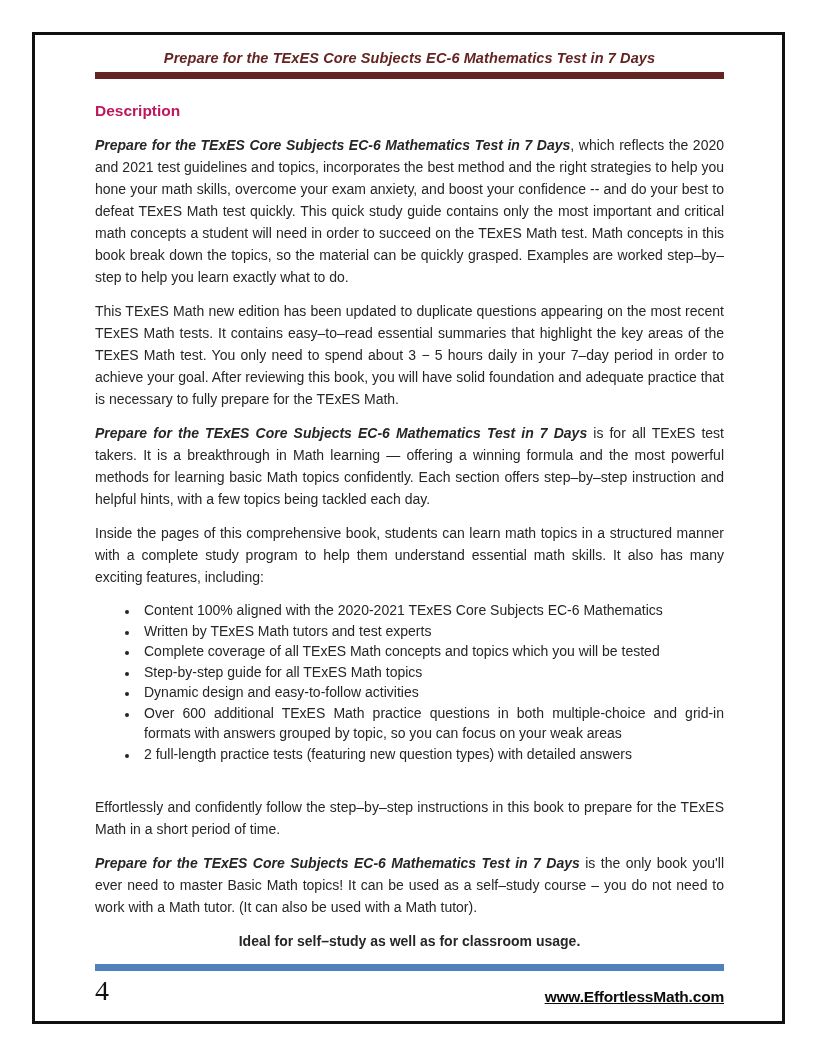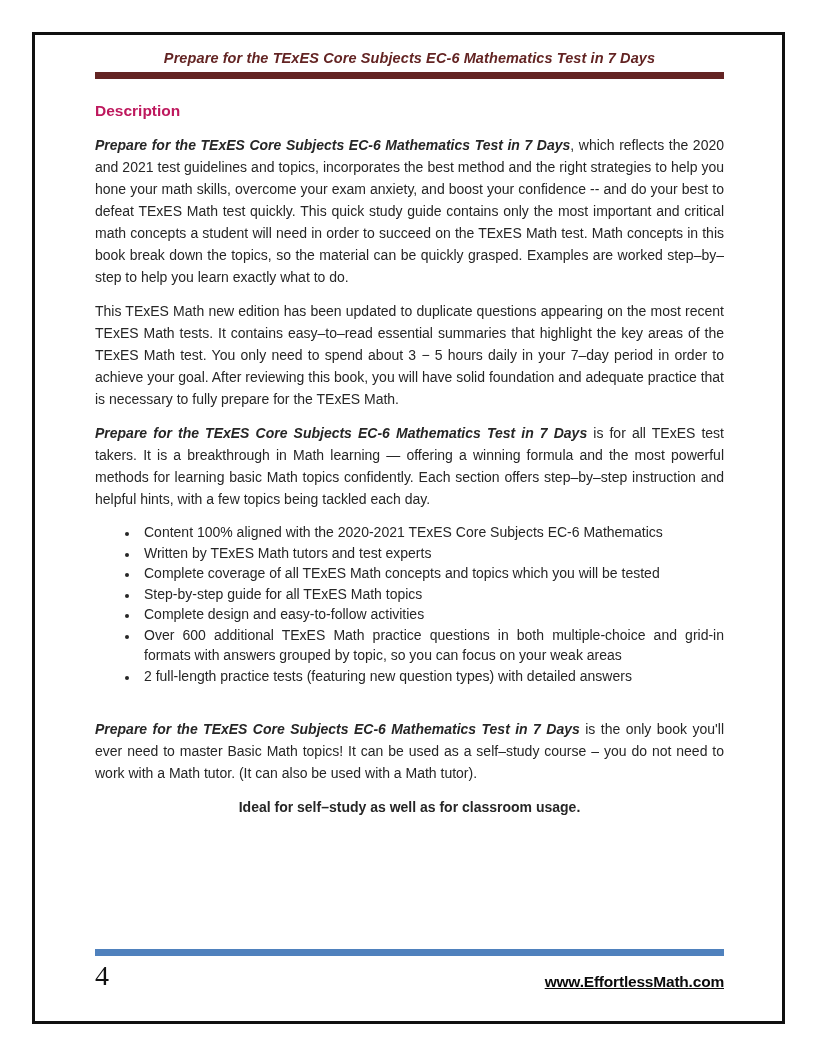--- a/index.html
+++ b/index.html
@@ -123,33 +123,35 @@
       <div class="header-rule" style="background: rgb(99, 36, 35);"></div>
     </header>
 
     <main>
       <h2 class="section-title">Description</h2>
 
       <div id="description-paragraphs">
           <p class="body-para"><span class="lead">Prepare for the TExES Core Subjects EC-6 Mathematics Test in 7 Days</span>, which reflects the 2020 and 2021 test guidelines and topics, incorporates the best method and the right strategies to help you hone your math skills, overcome your exam anxiety, and boost your confidence -- and do your best to defeat TExES Math test quickly. This quick study guide contains only the most important and critical math concepts a student will need in order to succeed on the TExES Math test. Math concepts in this book break down the topics, so the material can be quickly grasped. Examples are worked step–by–step to help you learn exactly what to do.</p>
           <p class="body-para">This TExES Math new edition has been updated to duplicate questions appearing on the most recent TExES Math tests. It contains easy–to–read essential summaries that highlight the key areas of the TExES Math test. You only need to spend about 3 − 5 hours daily in your 7–day period in order to achieve your goal. After reviewing this book, you will have solid foundation and adequate practice that is necessary to fully prepare for the TExES Math.</p>
           <p class="body-para"><span class="lead">Prepare for the TExES Core Subjects EC-6 Mathematics Test in 7 Days</span> is for all TExES test takers. It is a breakthrough in Math learning — offering a winning formula and the most powerful methods for learning basic Math topics confidently. Each section offers step–by–step instruction and helpful hints, with a few topics being tackled each day.</p>
+          <p class="body-para">Inside the pages of this comprehensive book, students can learn math topics in a structured manner with a complete study program to help them understand essential math skills. It also has many exciting features, including:</p>
         </div>
 
       <ul class="features" id="features-list">
           <li>Content 100% aligned with the 2020-2021 TExES Core Subjects EC-6 Mathematics</li>
           <li>Written by TExES Math tutors and test experts</li>
           <li>Complete coverage of all TExES Math concepts and topics which you will be tested</li>
           <li>Step-by-step guide for all TExES Math topics</li>
-          <li>Complete design and easy-to-follow activities</li>
+          <li>Dynamic design and easy-to-follow activities</li>
           <li>Over 600 additional TExES Math practice questions in both multiple-choice and grid-in formats with answers grouped by topic, so you can focus on your weak areas</li>
           <li>2 full-length practice tests (featuring new question types) with detailed answers</li>
         </ul>
 
       <div class="closing" id="closing-paragraphs">
+          <p class="body-para">Effortlessly and confidently follow the step–by–step instructions in this book to prepare for the TExES Math in a short period of time.</p>
           <p class="body-para"><span class="lead">Prepare for the TExES Core Subjects EC-6 Mathematics Test in 7 Days</span> is the only book you'll ever need to master Basic Math topics! It can be used as a self–study course – you do not need to work with a Math tutor. (It can also be used with a Math tutor).</p>
           <p class="body-para bold-para">Ideal for self–study as well as for classroom usage.</p>
         </div>
     </main>
 
     <footer>
       <div class="footer-rule" style="background: rgb(79, 129, 189);"></div>
       <div class="footer-row">
         <span class="page-number">4</span>
         <span class="website">www.EffortlessMath.com</span>

